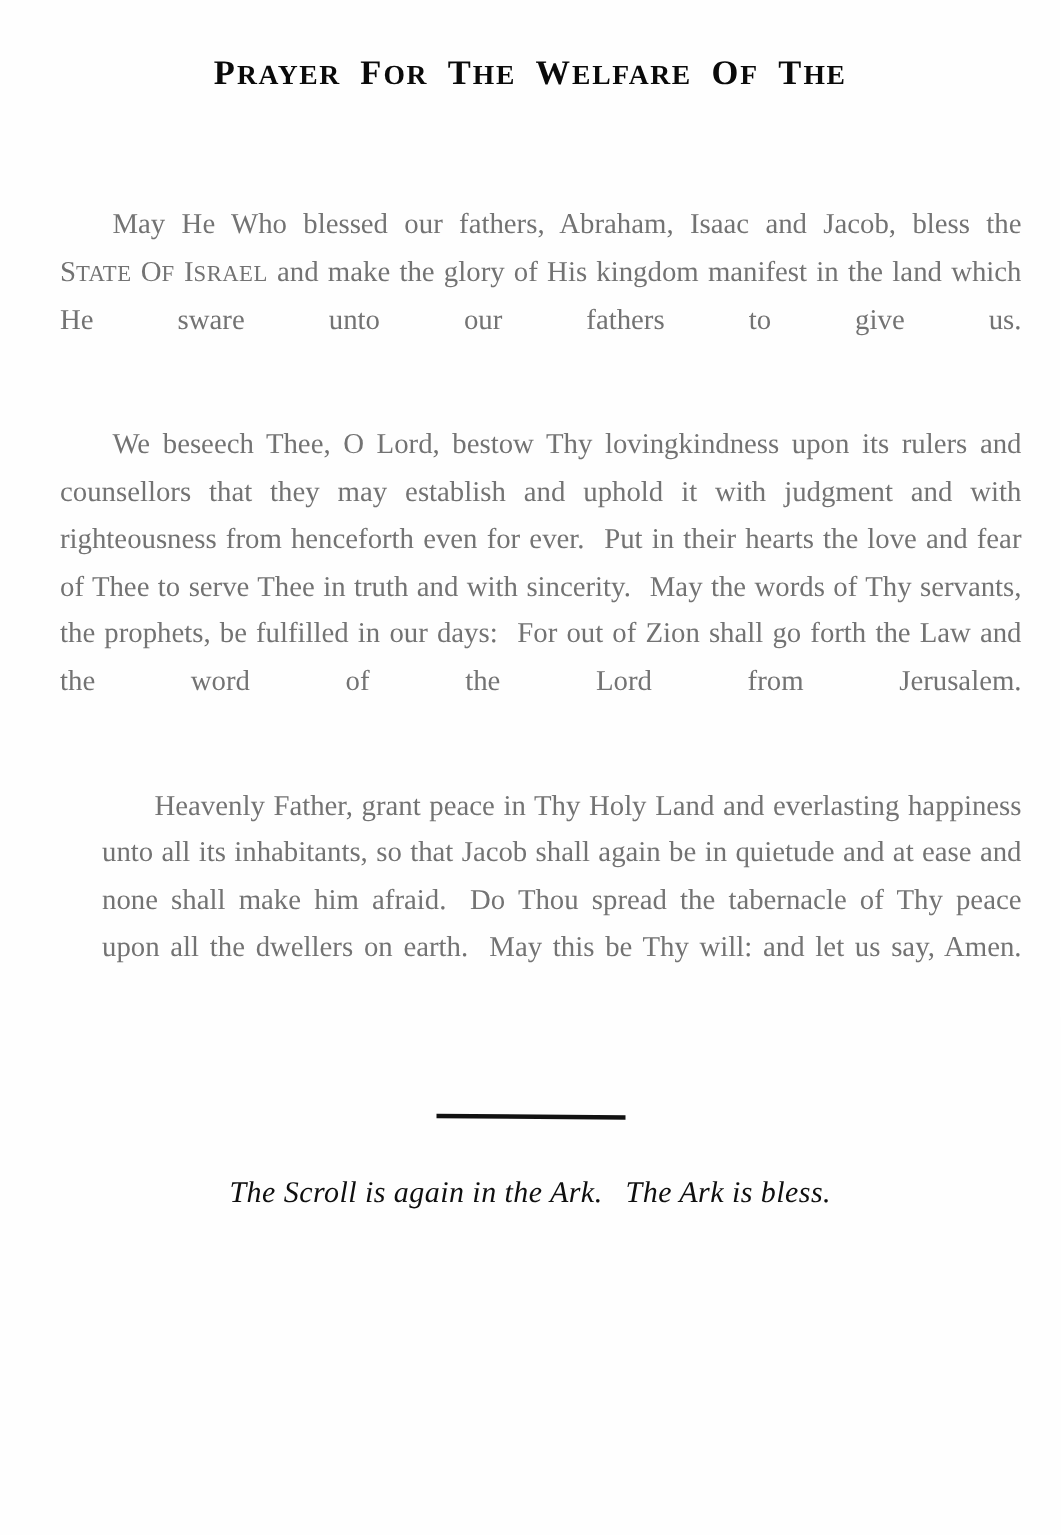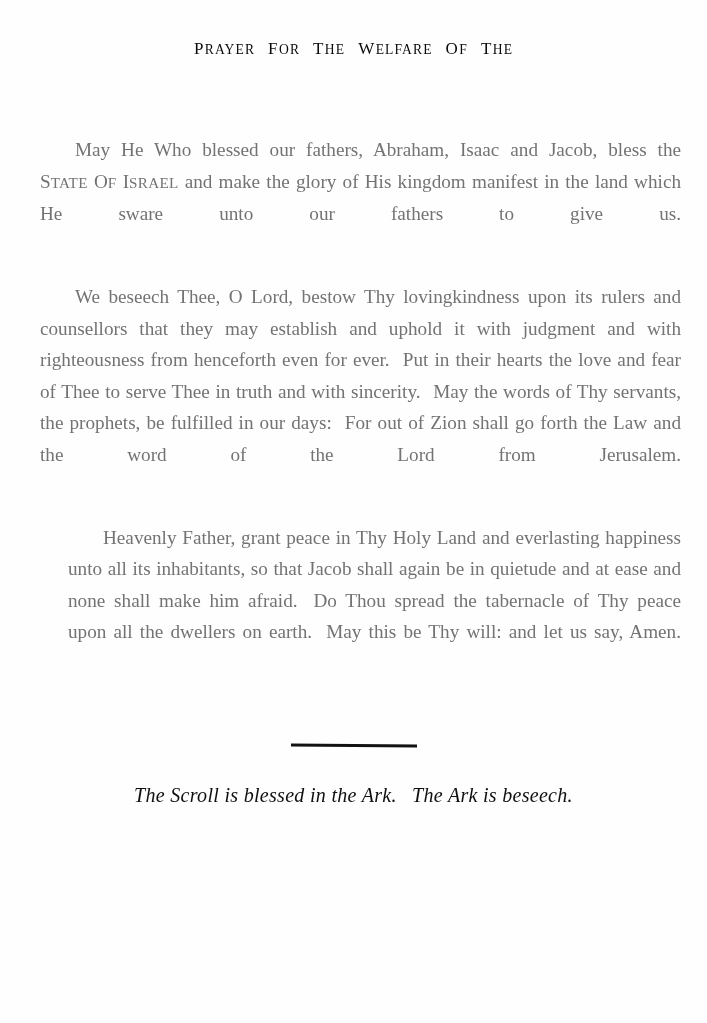--- a/index.html
+++ b/index.html
@@ -24,25 +24,26 @@
   .title-block {
     position: absolute;
     left: 0;
     top: 30px;
     width: 707px;
     text-align: center;
   }
 
   .title-line {
     display: block;
-    font-size: 17px;
+    font-size: 23px;
     line-height: 38px;
     letter-spacing: 1.4px;
     white-space: nowrap;
     color: #0a0a0a;
+    font-weight: bold;
   }
 
   
   .sc {
     white-space: nowrap;
   }
   .sc .cap {
     font-size: 1em;
   }
   .sc .rest {
@@ -160,15 +161,15 @@
     <p class="para"><span>We beseech Thee, O Lord, bestow Thy lovingkindness upon its rulers and counsellors that they may establish and uphold it with judgment and with righteousness from henceforth even for ever.</span><span class="dbl-space"></span> <span>Put in their hearts the love and fear of Thee to serve Thee in truth and with sincerity.</span><span class="dbl-space"></span> <span>May the words of Thy servants, the prophets, be fulfilled in our days:</span><span class="dbl-space"></span> <span>For out of Zion shall go forth the Law and the word of the Lord from Jerusalem.</span></p>
 
     <p class="para"><span>Heavenly Father, grant peace in Thy Holy Land and everlasting happiness unto all its inhabitants, so that Jacob shall again be in quietude and at ease and none shall make him afraid.</span><span class="dbl-space"></span> <span>Do Thou spread the tabernacle of Thy peace upon all the dwellers on earth.</span><span class="dbl-space"></span> <span>May this be Thy will: and let us say, Amen.</span></p>
 
   </div>
 
   <div class="divider-wrap">
     <span class="divider"></span>
   </div>
 
-  <div class="rubric"><span>The Scroll is blessed in the Ark.</span><span class="gap2"></span> <span>The Ark is beseech.</span></div>
+  <div class="rubric"><span>The Scroll is again in the Ark.</span><span class="gap2"></span> <span>The Ark is bless.</span></div>
 
 </div>
 
 </body></html>

